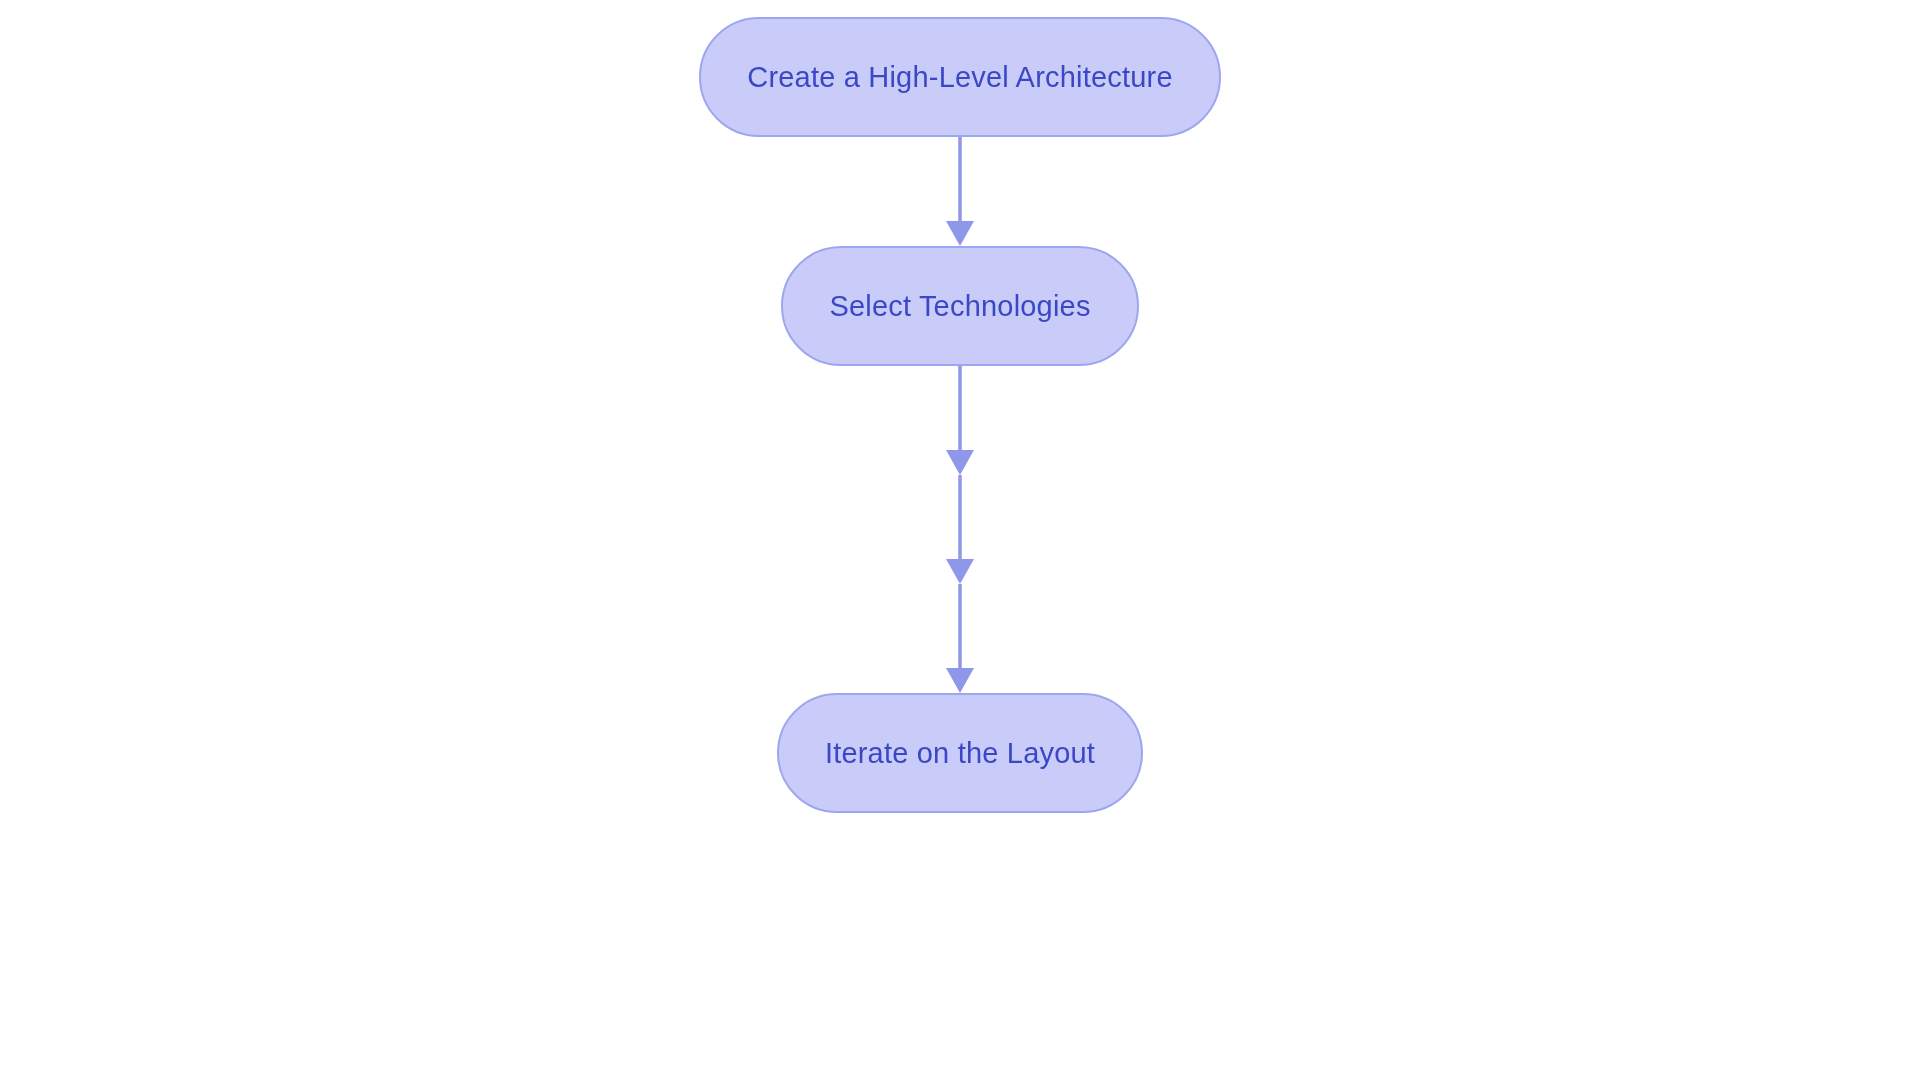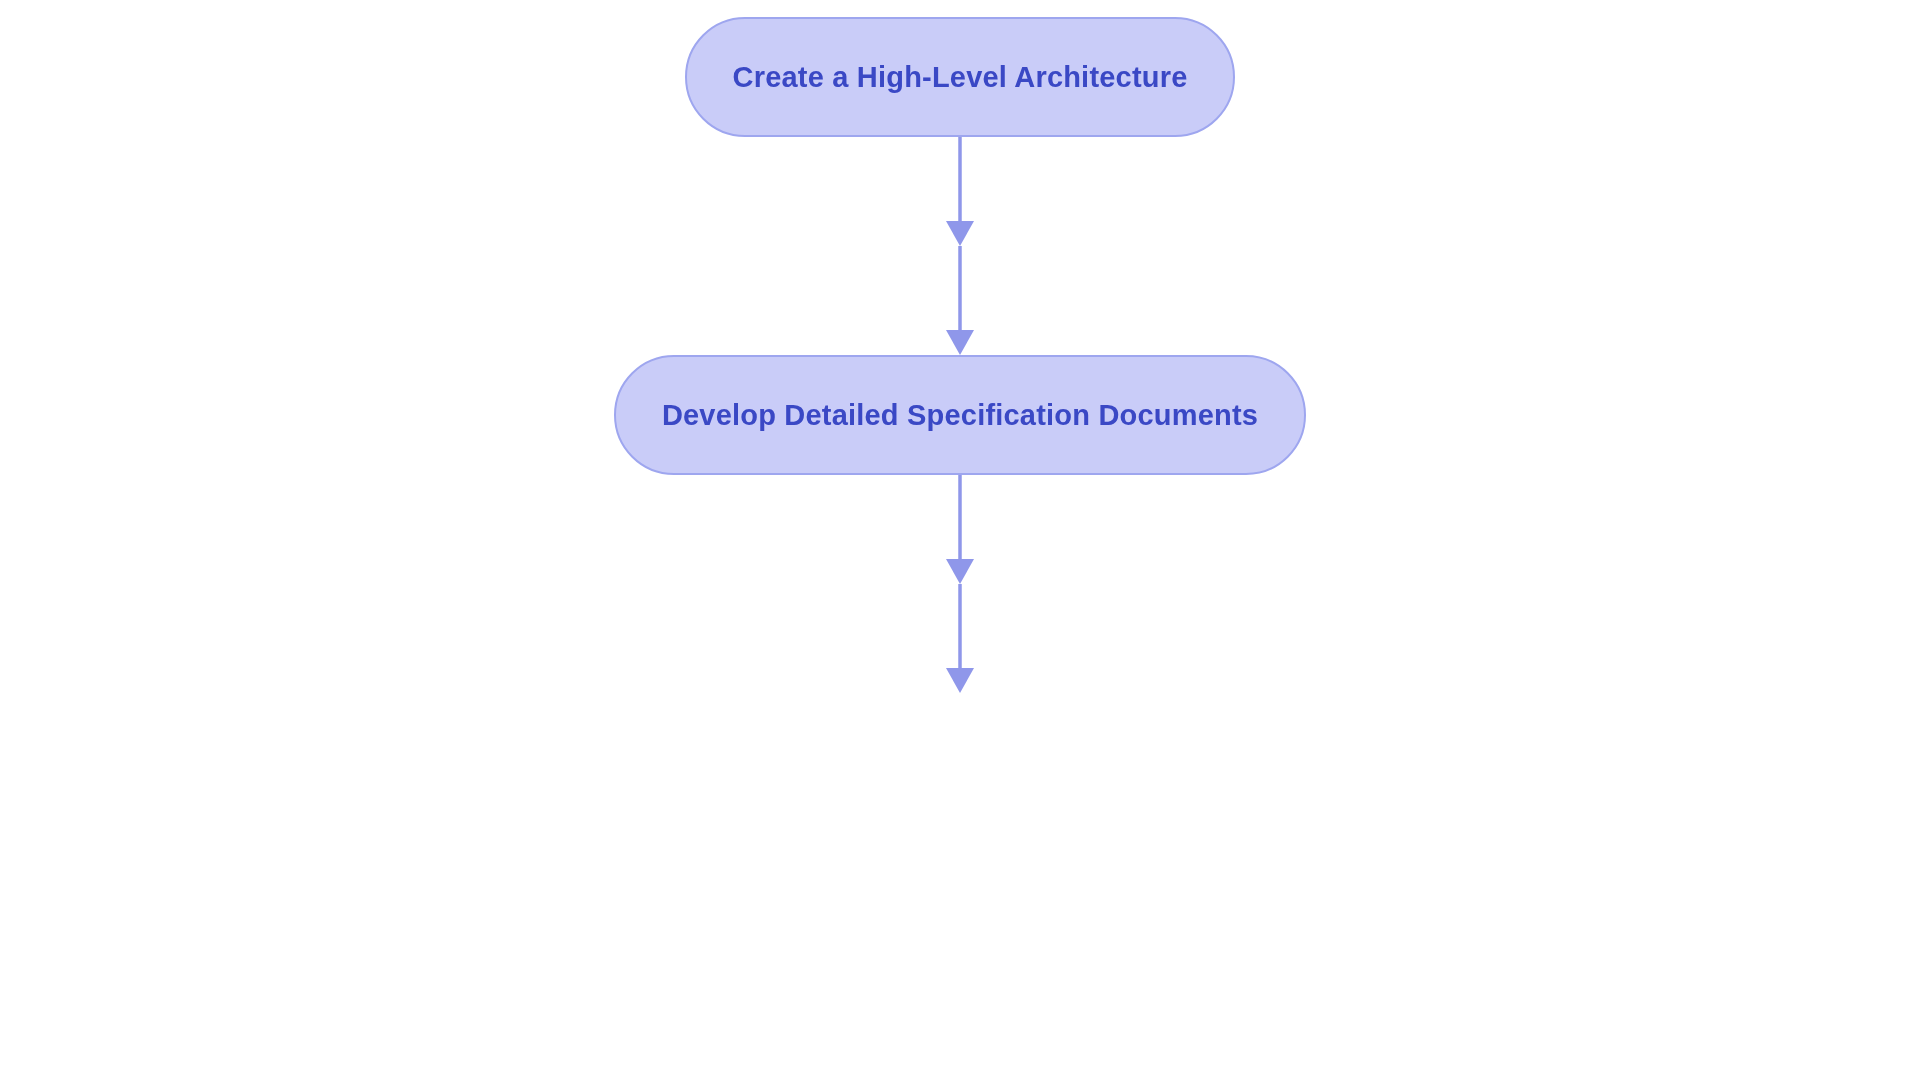--- a/index.html
+++ b/index.html
@@ -28,21 +28,20 @@
   .node {
     height: 120px;
     padding: 0 46px;
     background: var(--node-fill);
     border: 2px solid var(--node-border);
     border-radius: 60px;
     display: flex;
     align-items: center;
     justify-content: center;
     flex: 0 0 auto;
-    font-weight: bold;
   }
   .node .label {
     color: var(--node-text);
     font-size: 29px;
     line-height: 1;
     white-space: nowrap;
     letter-spacing: 0.2px;
   }
   .arrow {
     flex: 0 0 auto;
@@ -60,35 +59,38 @@
 
   <div class="node">
     <span class="label">Create a High-Level Architecture</span>
   </div>
 
   <svg class="arrow" viewBox="0 0 30 109" aria-hidden="true">
     <line x1="15" y1="0" x2="15" y2="86"></line>
     <polygon points="1,84 29,84 15,109"></polygon>
   </svg>
 
-
-  <svg class="arrow" viewBox="0 0 30 109" aria-hidden="true">
-    <line x1="15" y1="0" x2="15" y2="86"></line>
-    <polygon points="1,84 29,84 15,109"></polygon>
-  </svg>
-
   <div class="node">
-    <span class="label">Develop Detailed Specification Documents</span>
+    <span class="label">Select Technologies</span>
   </div>
 
   <svg class="arrow" viewBox="0 0 30 109" aria-hidden="true">
     <line x1="15" y1="0" x2="15" y2="86"></line>
     <polygon points="1,84 29,84 15,109"></polygon>
   </svg>
 
 
   <svg class="arrow" viewBox="0 0 30 109" aria-hidden="true">
     <line x1="15" y1="0" x2="15" y2="86"></line>
     <polygon points="1,84 29,84 15,109"></polygon>
   </svg>
 
 
+  <svg class="arrow" viewBox="0 0 30 109" aria-hidden="true">
+    <line x1="15" y1="0" x2="15" y2="86"></line>
+    <polygon points="1,84 29,84 15,109"></polygon>
+  </svg>
+
+  <div class="node">
+    <span class="label">Iterate on the Layout</span>
+  </div>
+
 </div>
 
 </body></html>

